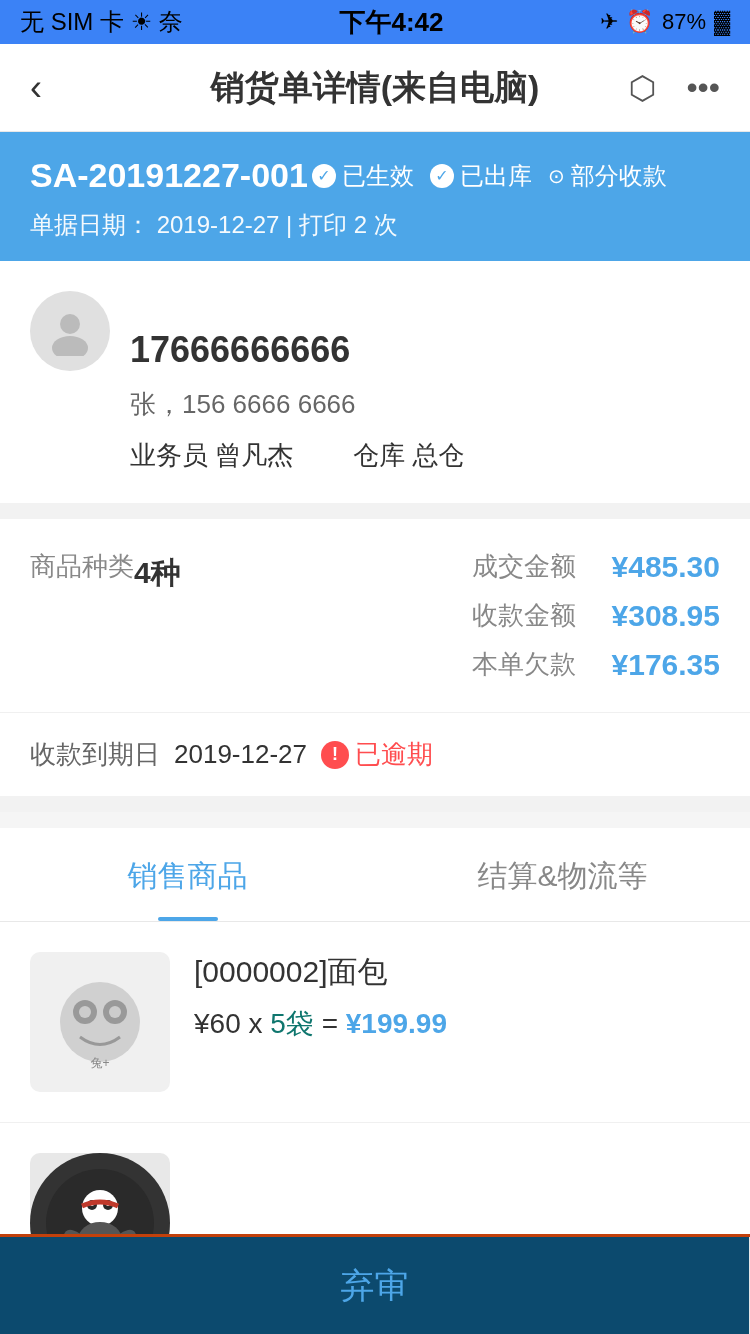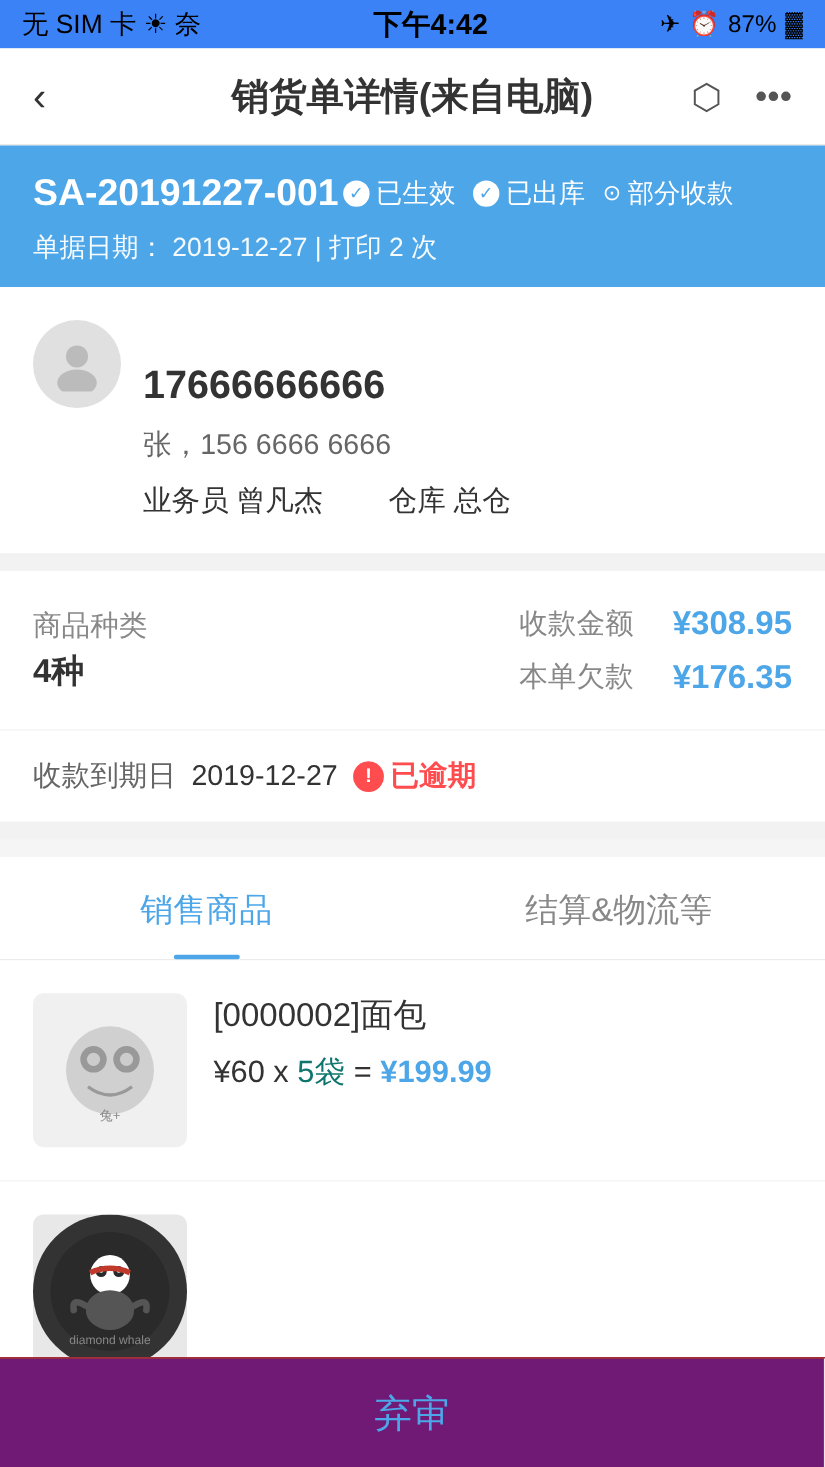--- a/index.html
+++ b/index.html
@@ -171,21 +171,21 @@
     .summary-section {
       background: #fff;
       padding: 30px;
     }
     .summary-grid {
       display: flex;
       justify-content: space-between;
     }
     .summary-left {
       display: flex;
-      flex-direction: column;
+      flex-direction: row;
       justify-content: center;
     }
     .summary-left .label {
       font-size: 26px;
       color: #888;
     }
     .summary-left .value {
       font-size: 30px;
       color: #333;
       font-weight: 600;
@@ -245,21 +245,20 @@
       color: #fff;
       font-size: 18px;
       font-weight: 700;
       display: flex;
       align-items: center;
       justify-content: center;
     }
     .overdue-text {
       font-size: 26px;
       color: #ff4d4f;
-      font-weight: bold;
     }
 
     
     .tabs-section {
       background: #fff;
       margin-top: 16px;
     }
     .tabs-bar {
       display: flex;
       border-bottom: 1px solid #e8e8e8;
@@ -342,23 +341,23 @@
       font-weight: 600;
     }
 
     
     .bottom-bar {
       position: fixed;
       bottom: 0;
       left: 0;
       width: 750px;
       height: 100px;
-      background: #701a75;
-      display: flex;
-      border-top: 1px solid #c2410c;
+      background: #0c4a6e;
+      display: flex;
+      border-top: 3px solid #c2410c;
     }
     .bottom-btn {
       flex: 1;
       display: flex;
       align-items: center;
       justify-content: center;
       font-size: 34px;
       font-weight: 500;
       cursor: pointer;
     }
@@ -461,20 +460,24 @@
 <div class="divider"></div>
 
 <div class="summary-section">
   <div class="summary-grid">
     <div class="summary-left">
       <div class="label">商品种类</div>
       <div class="value">4种</div>
     </div>
     <div class="summary-right">
       <div class="amount-row">
+        <span class="amount-label">成交金额</span>
+        <span class="amount-value">¥485.30</span>
+      </div>
+      <div class="amount-row">
         <span class="amount-label">收款金额</span>
         <span class="amount-value">¥308.95</span>
       </div>
       <div class="amount-row">
         <span class="amount-label">本单欠款</span>
         <span class="amount-value">¥176.35</span>
       </div>
     </div>
   </div>
 </div>

